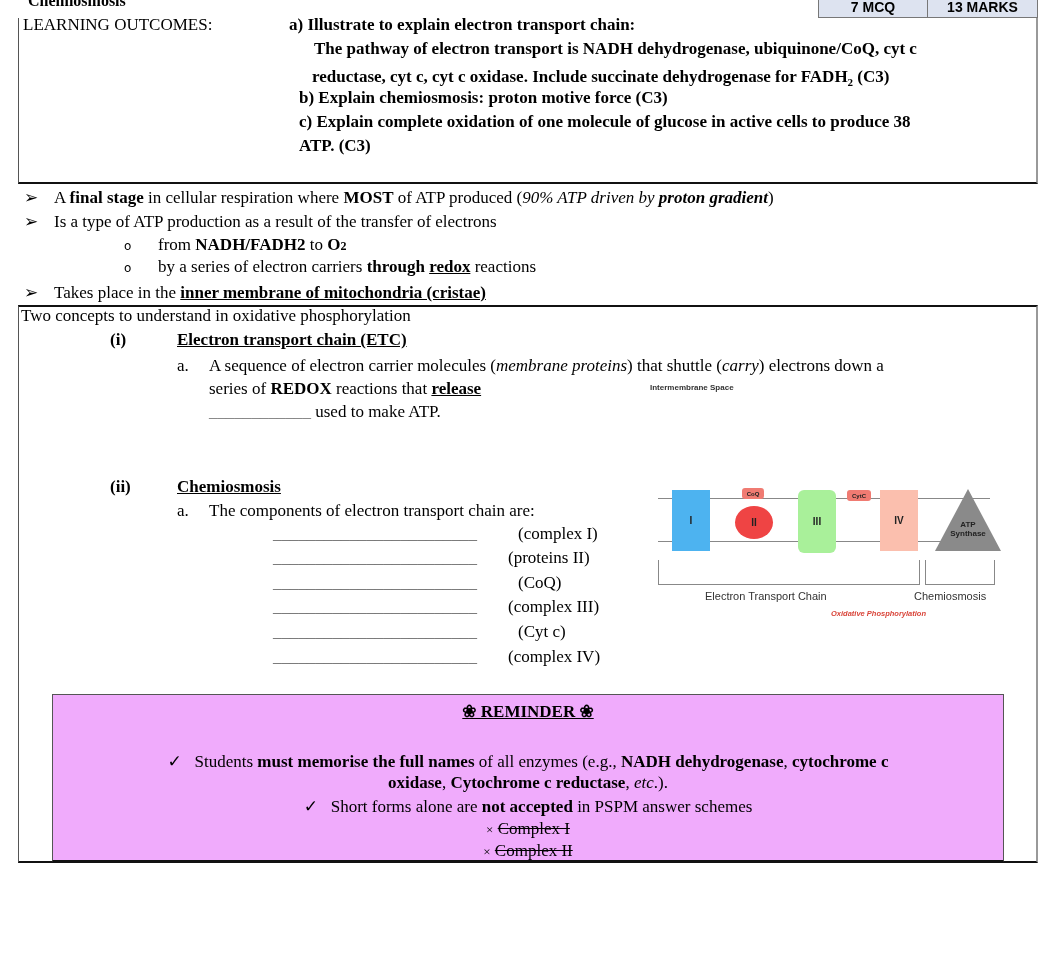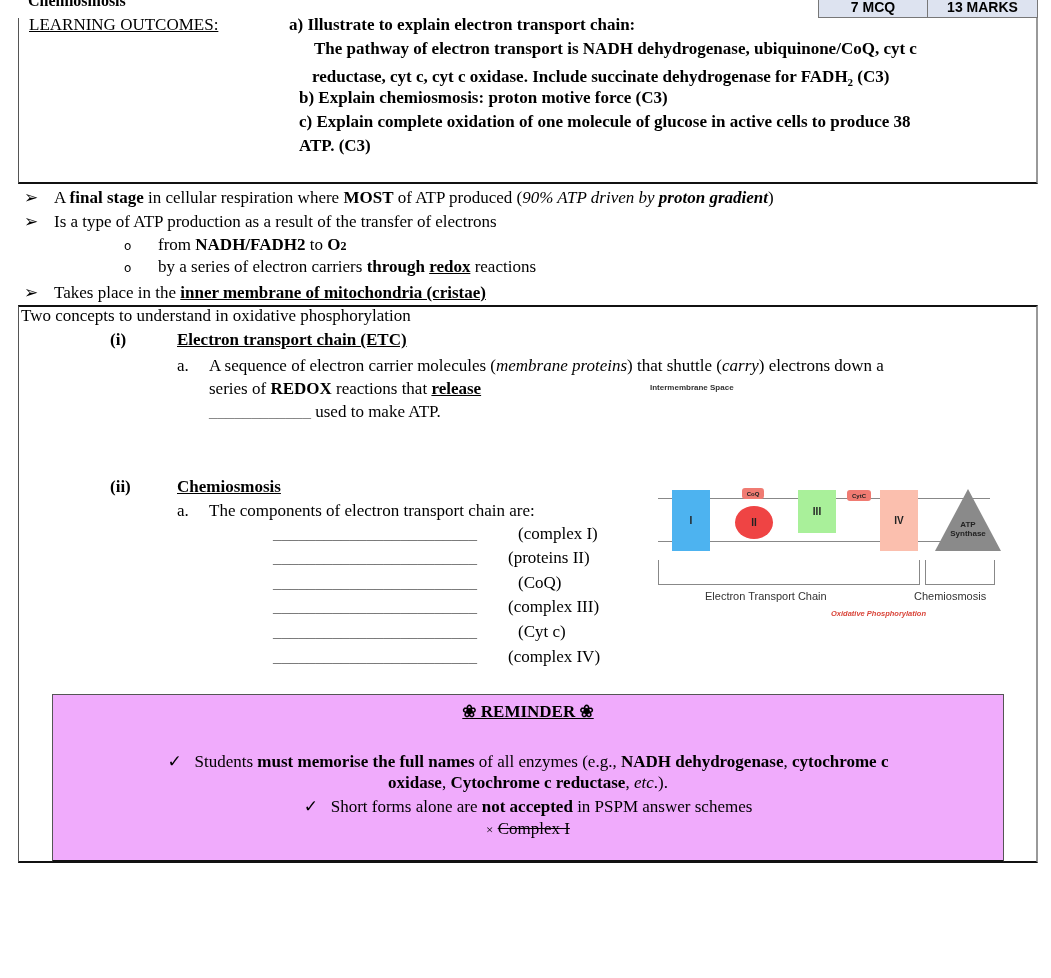--- a/index.html
+++ b/index.html
@@ -52,21 +52,21 @@
 </head>
 <body>
 
 <div id="hdr-title" class="abs">Chemiosmosis</div>
 <div id="marks-box" class="abs">
   <div id="mcq">7 MCQ</div>
   <div id="mk">13 MARKS</div>
 </div>
 
 <div id="lo-box" class="abs">
-  <div id="lo-label" class="abs" style="left:10px;top:-3px;text-decoration:underline;">LEARNING OUTCOMES:</div>
+  <div id="lo-label" class="abs" style="left:4px;top:-3px;">LEARNING OUTCOMES:</div>
   <div class="abs lo-line" style="left:270px;top:-3px;">a) Illustrate to explain electron transport chain:</div>
   <div class="abs lo-line" style="left:295px;top:21px;">The pathway of electron transport is NADH dehydrogenase, ubiquinone/CoQ, cyt c</div>
   <div class="abs lo-line" style="left:293px;top:49px;"><span>reductase, cyt c, cyt c oxidase. Include succinate dehydrogenase for FADH</span><sub style="font-size:11px">2</sub><span> (C3)</span></div>
   <div class="abs lo-line" style="left:280px;top:70px;">b) Explain chemiosmosis: proton motive force (C3)</div>
   <div class="abs lo-line" style="left:280px;top:94px;">c) Explain complete oxidation of one molecule of glucose in active cells to produce 38</div>
   <div class="abs lo-line" style="left:280px;top:118px;">ATP. (C3)</div>
 </div>
 
 <div class="abs bul" style="top:187px;">
   <span class="arrow">➢</span><span>A </span><b>final stage</b><span> in cellular respiration where </span><b>MOST</b><span> of ATP produced (</span><span class="i">90% ATP driven by </span><b class="i">proton gradient</b><span>)</span>
@@ -133,21 +133,21 @@
 
   <div class="cx" id="cI" style="left: 22px; top: 110px; width: 38px; height: 61px; background: rgb(77, 179, 240);">
       <span>I</span>
     </div>
   <div class="cx" id="coq" style="left: 92px; top: 108px; width: 22px; height: 11px; border-radius: 3px; font-size: 6px; background: rgb(240, 123, 114);">
       <span>CoQ</span>
     </div>
   <div class="cx" id="cII" style="left: 85px; top: 126px; width: 38px; height: 33px; border-radius: 50%; background: #ef4444;">
       <span>II</span>
     </div>
-  <div class="cx" id="cIII" style="left: 148px; top: 110px; width: 38px; height: 43px; background: rgb(169, 240, 154);">
+  <div class="cx" id="cIII" style="left: 148px; top: 110px; width: 38px; height: 63px; background: rgb(169, 240, 154); border-radius: 6px;">
       <span>III</span>
     </div>
   <div class="cx" id="cytc" style="left: 197px; top: 110px; width: 24px; height: 11px; border-radius: 3px; font-size: 6px; background: rgb(240, 123, 114);">
       <span>CytC</span>
     </div>
   <div class="cx" id="cIV" style="left: 230px; top: 110px; width: 38px; height: 61px; background: rgb(251, 191, 174);">
       <span>IV</span>
     </div>
   <svg class="abs" style="left:283px;top:107px;" width="70" height="66">
     <polygon id="atp-tri" points="35,2 68,64 2,64" fill="#8a8a8a"></polygon>
@@ -164,13 +164,14 @@
   <div class="abs" id="oxphos" style="left: 181px; top: 229px; font-size: 7.5px; font-weight: bold; font-style: italic; color: rgb(217, 69, 58);">Oxidative Phosphorylation</div>
   <div class="abs etc-lbl" style="left:5px;top:275px;margin-top:44px;">Mitochondrial Matrix</div>
 </div>
 
 <div id="rem-box" class="abs">
   <div class="rc b" style="top:6px;"><span class="u">❀ REMINDER ❀</span></div>
   <div class="rc" style="top:56px;"><span>✓</span>&nbsp;&nbsp;&nbsp;<span>Students </span><b>must memorise the full names</b><span> of all enzymes (e.g., </span><b>NADH dehydrogenase</b><span>, </span><b>cytochrome c</b></div>
   <div class="rc" style="top:78px;"><b>oxidase</b><span>, </span><b>Cytochrome c reductase</b><span>, </span><span class="i">etc</span><span>.).</span></div>
   <div class="rc" style="top:101px;"><span>✓</span>&nbsp;&nbsp;&nbsp;<span>Short forms alone are </span><b>not accepted</b><span> in PSPM answer schemes</span></div>
   <div class="rc" style="top:124px;"><span style="font-size:13px">×</span> <span class="s">Complex I</span></div>
+  <div class="rc" style="top:146px;"><span style="font-size:13px">×</span> <span class="s">Complex II</span></div>
 </div>
 
 </body></html>

